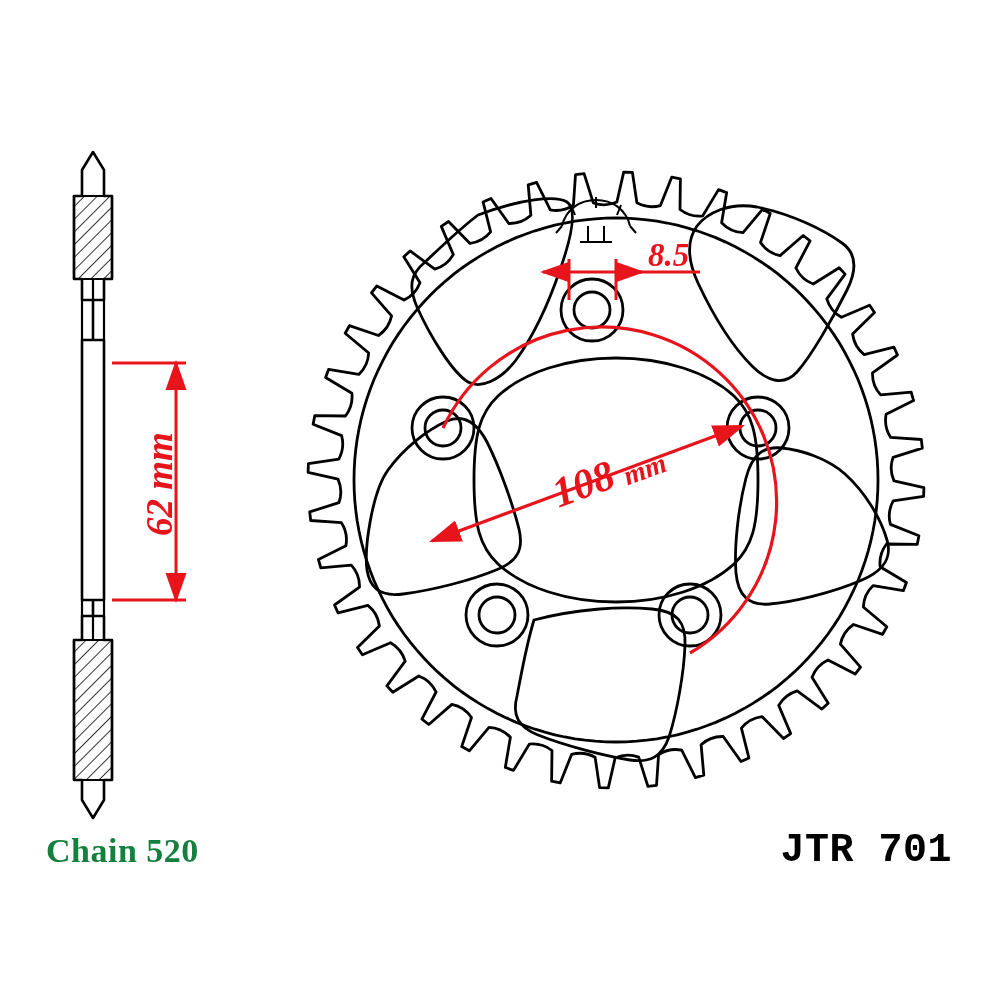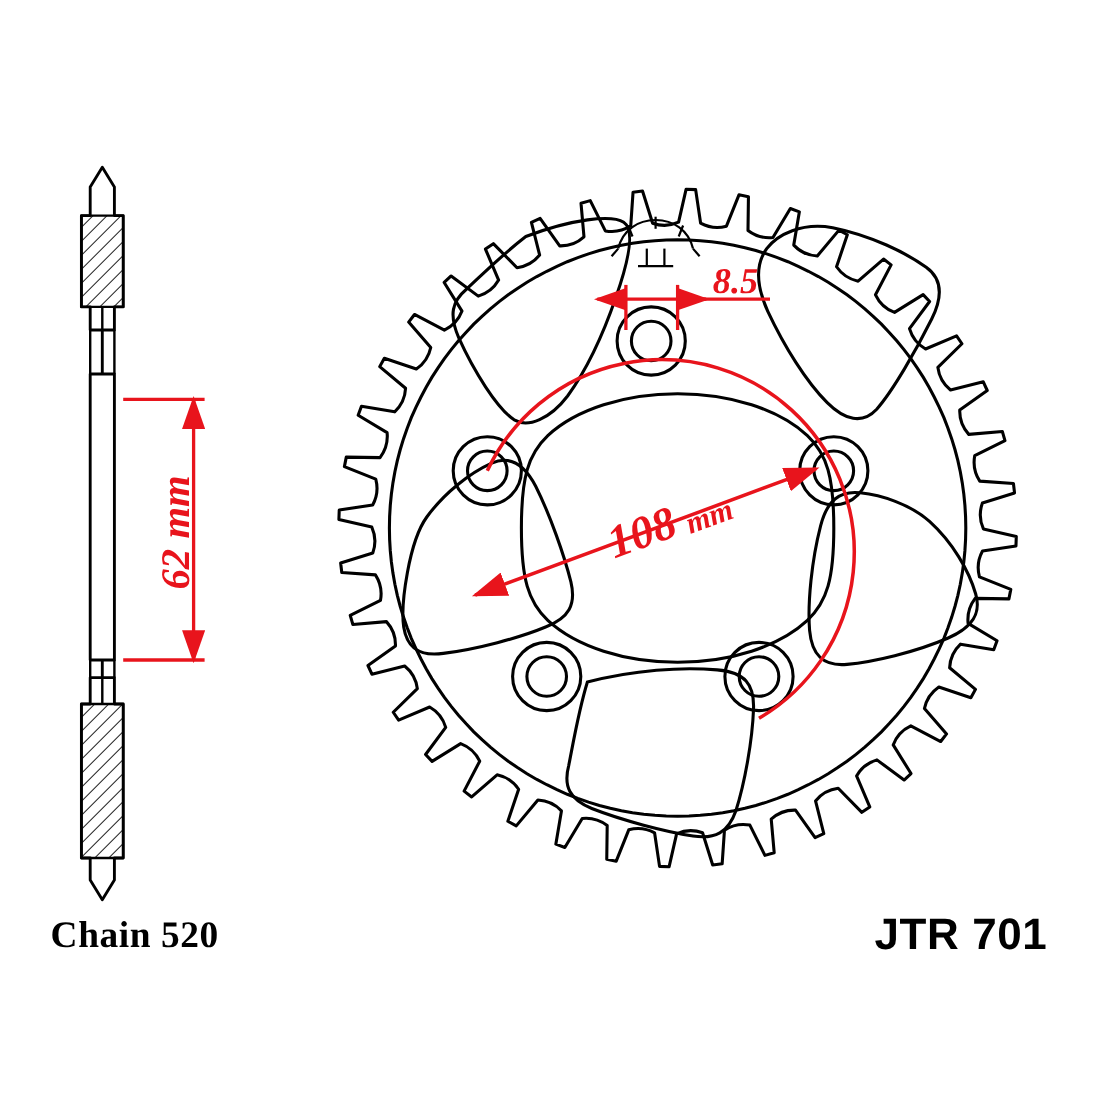--- a/index.html
+++ b/index.html
@@ -22,29 +22,29 @@
     width: 1000px;
     height: 1000px;
   }
   .label-chain {
     position: absolute;
     left: 46px;
     top: 832px;
     font-family: "Liberation Serif", serif;
     font-weight: bold;
     font-size: 34px;
-    color: #000000;
+    color: #15803d;
     letter-spacing: 0.5px;
     white-space: nowrap;
   }
   .label-part {
     position: absolute;
     right: 48px;
     top: 828px;
-    font-family: Liberation Sans, sans-serif;
+    font-family: Liberation Mono, monospace;
     font-weight: bold;
     font-size: 40px;
     color: #000000;
     letter-spacing: 0.5px;
     white-space: nowrap;
   }
   .dim-text-it {
     fill: #e8141c;
     font-family: "Liberation Serif", serif;
     font-style: italic;

